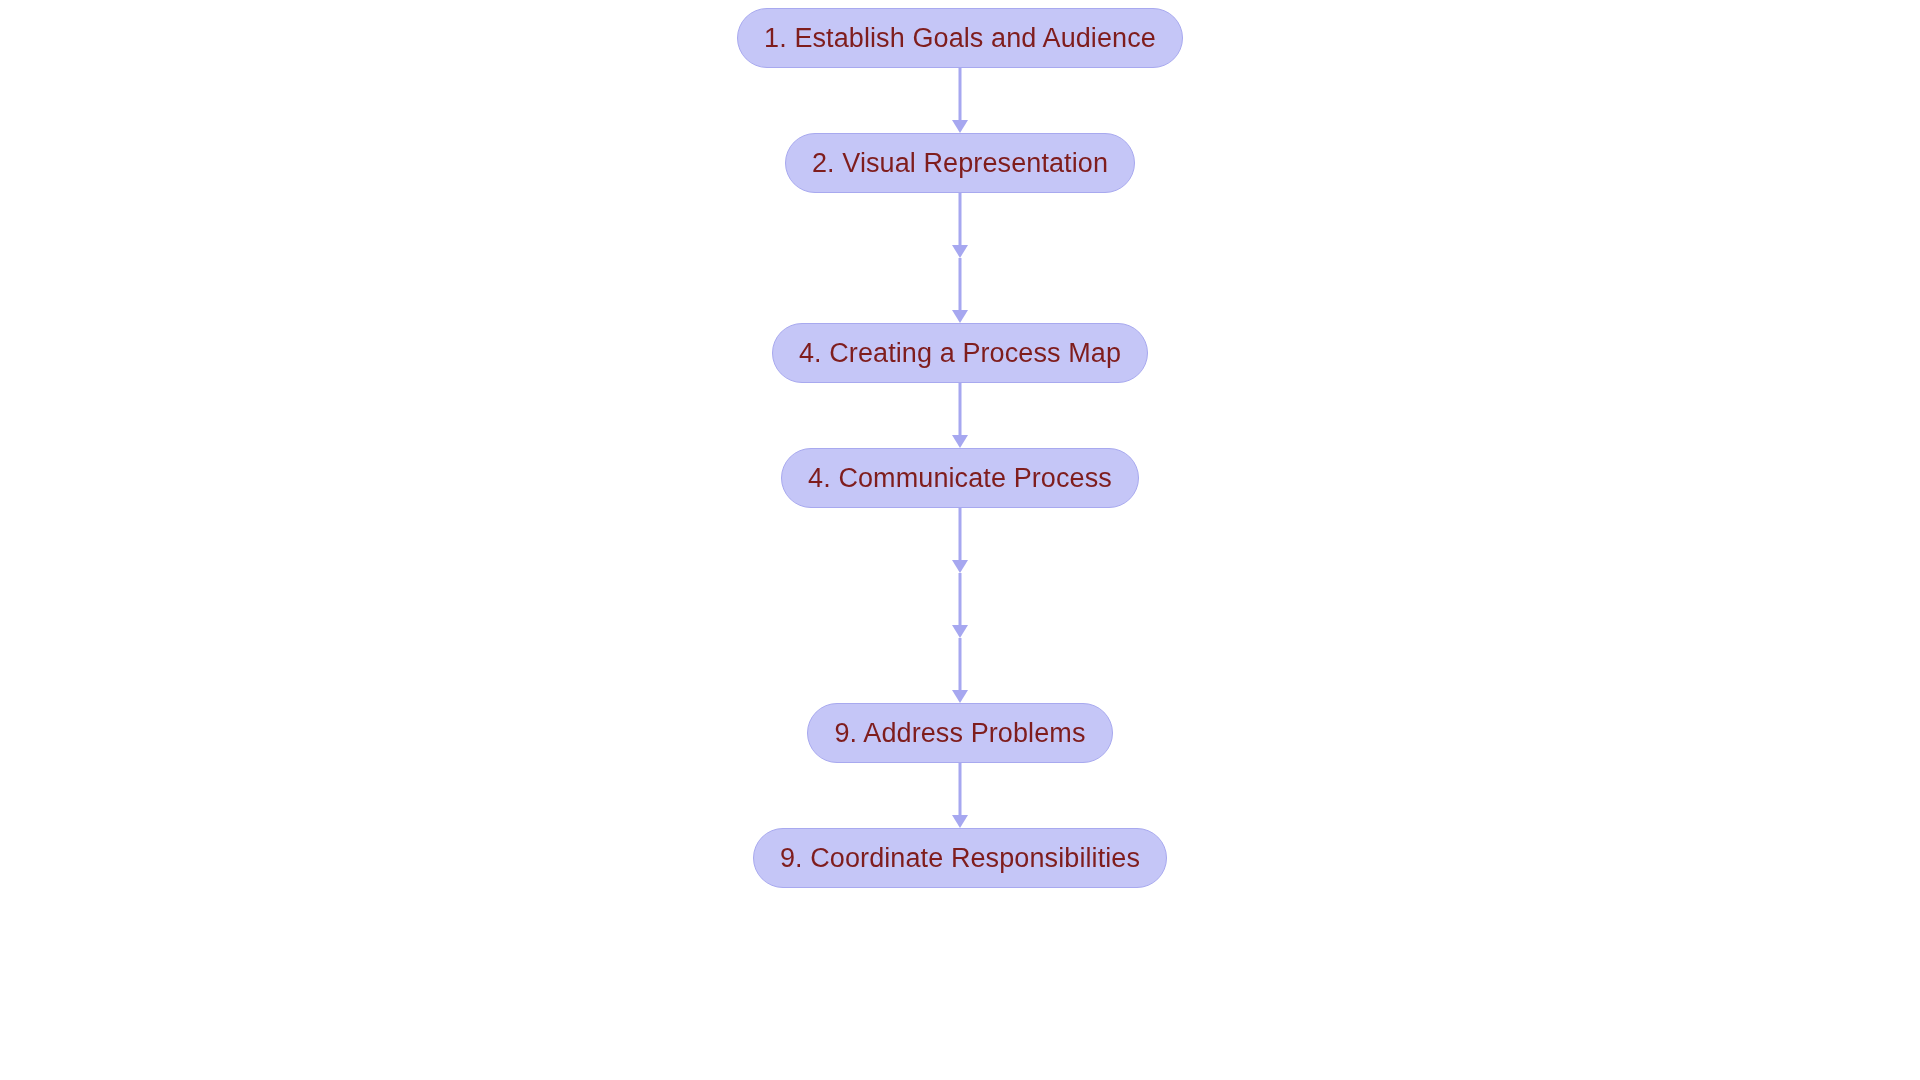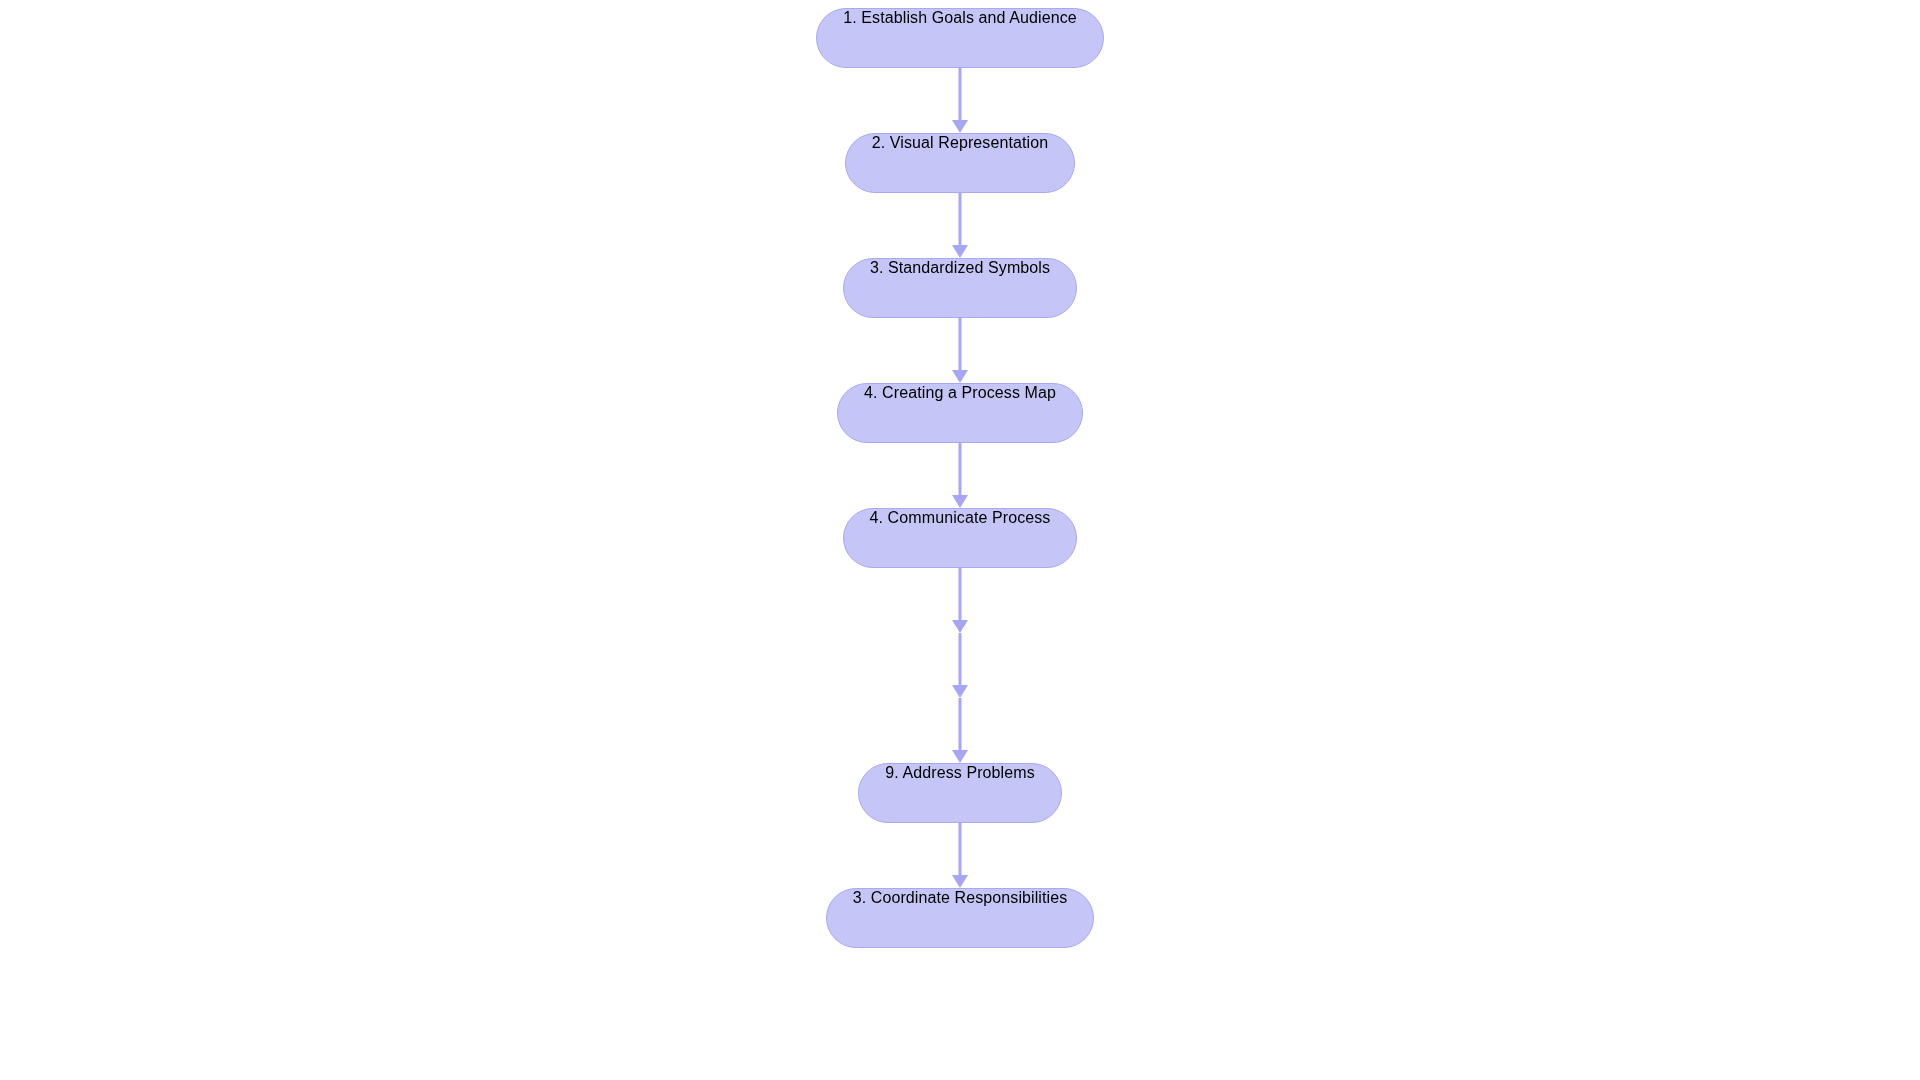--- a/index.html
+++ b/index.html
@@ -37,24 +37,25 @@
     flex-direction: column;
     align-items: center;
   }
 
   .node {
     box-sizing: border-box;
     height: 60px;
     border-radius: 30px;
     background: #c5c6f7;
     border: 1.5px solid #a8a9ef;
-    color: #000000;
-    font-size: 16px;
+    color: #7f1d1d;
+    font-size: 27px;
     letter-spacing: 0.1px;
     display: flex;
+    align-items: center;
     justify-content: center;
     white-space: nowrap;
     padding: 0 26px;
   }
 
   
   .connector {
     position: relative;
     width: 14px;
     height: 65px;
@@ -103,25 +104,20 @@
       <div class="node">
         <span>2. Visual Representation</span>
       </div>
     </div>
 
     <div class="connector">
       <div class="line"></div>
       <div class="arrowhead"></div>
     </div>
 
-    <div class="flow-step">
-      <div class="node">
-        <span>3. Standardized Symbols</span>
-      </div>
-    </div>
 
     <div class="connector">
       <div class="line"></div>
       <div class="arrowhead"></div>
     </div>
 
     <div class="flow-step">
       <div class="node">
         <span>4. Creating a Process Map</span>
       </div>
@@ -161,18 +157,18 @@
       </div>
     </div>
 
     <div class="connector">
       <div class="line"></div>
       <div class="arrowhead"></div>
     </div>
 
     <div class="flow-step">
       <div class="node">
-        <span>3. Coordinate Responsibilities</span>
+        <span>9. Coordinate Responsibilities</span>
       </div>
     </div>
 
   </div>
 </div>
 
 </body></html>

